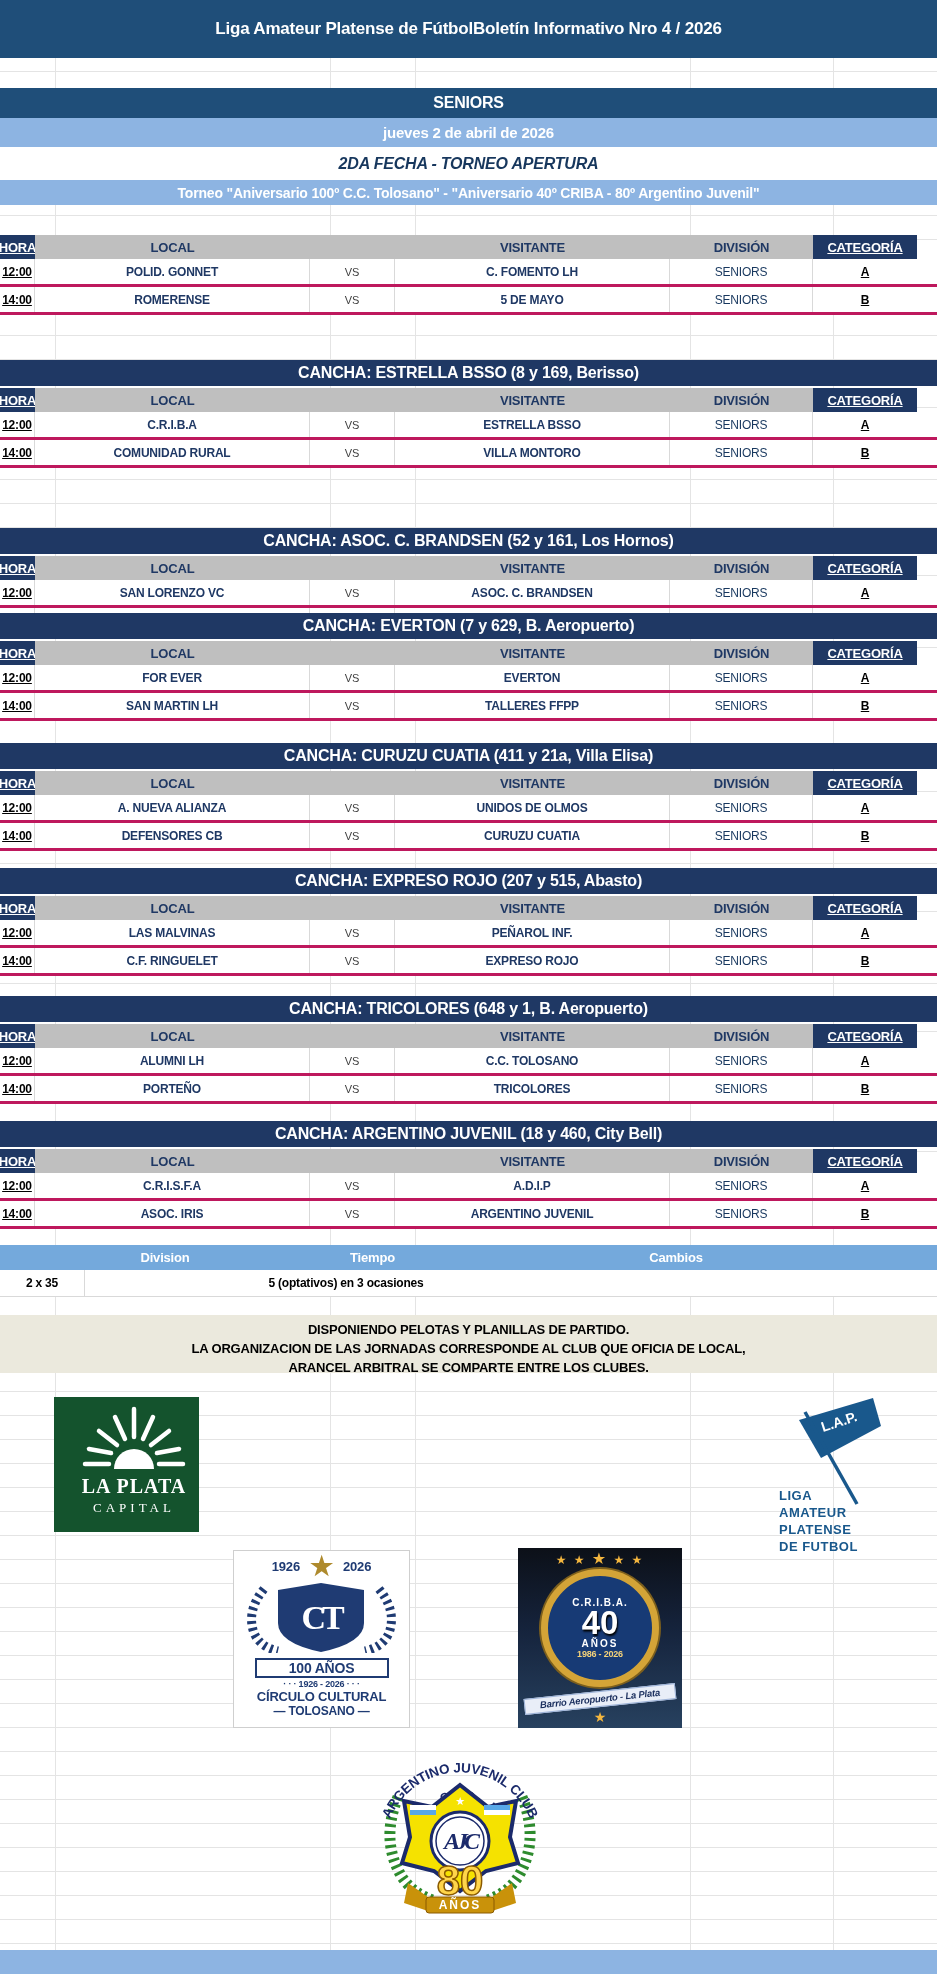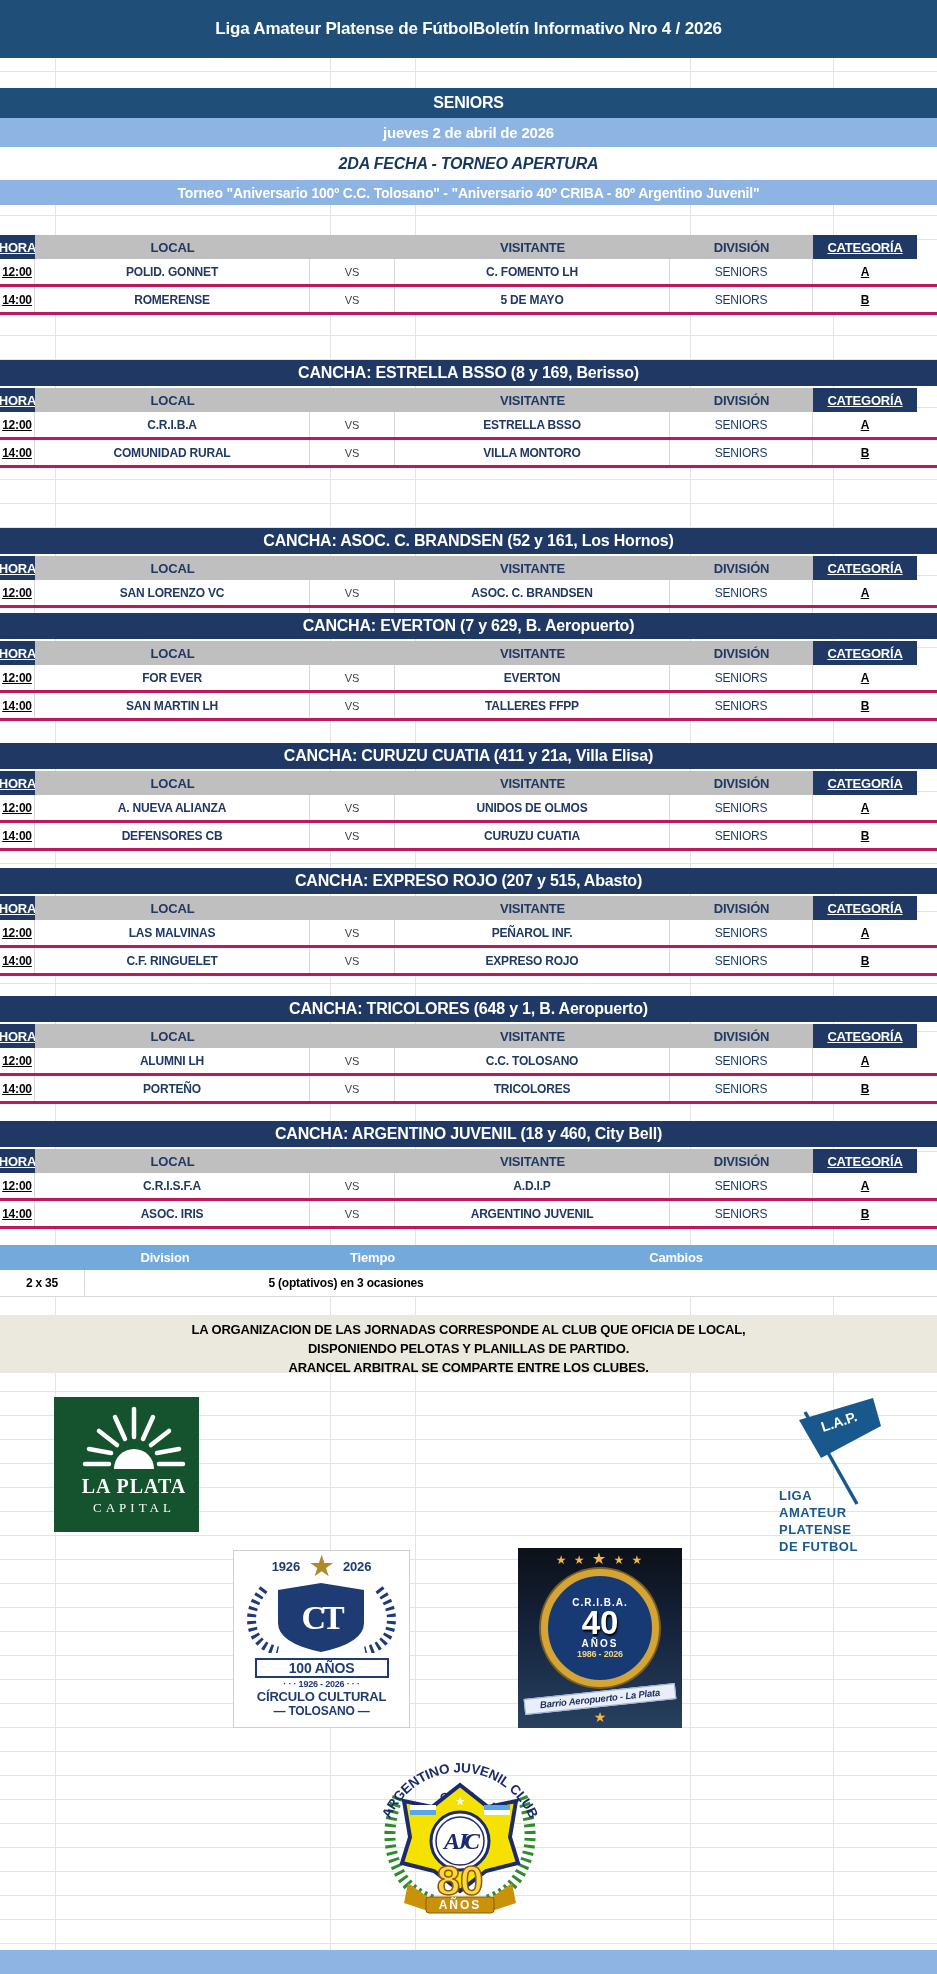--- a/index.html
+++ b/index.html
@@ -341,22 +341,22 @@
     <div class="rc1">Division</div>
     <div class="rc2">Tiempo</div>
     <div class="rc3">Cambios</div>
   </div>
   <div class="rulerow">
     <div class="rc2">2 x 35</div>
     <div class="rc3">5 (optativos) en 3 ocasiones</div>
   </div>
 
   <div class="note">
+    <div>DISPONIENDO PELOTAS Y PLANILLAS DE PARTIDO.</div>
     <div>LA ORGANIZACION DE LAS JORNADAS CORRESPONDE AL CLUB QUE OFICIA DE LOCAL,</div>
-    <div>DISPONIENDO PELOTAS Y PLANILLAS DE PARTIDO.</div>
     <div>ARANCEL ARBITRAL SE COMPARTE ENTRE LOS CLUBES.</div>
   </div>
 
   <div class="lp-logo">
     <svg width="130" height="72" viewBox="0 0 130 72">
       <g stroke="#fff" stroke-width="4.5" stroke-linecap="round">
         <line x1="65" y1="12" x2="65" y2="40"></line>
         <line x1="46" y1="20" x2="56" y2="42"></line>
         <line x1="84" y1="20" x2="74" y2="42"></line>
         <line x1="30" y1="34" x2="48" y2="48"></line>

